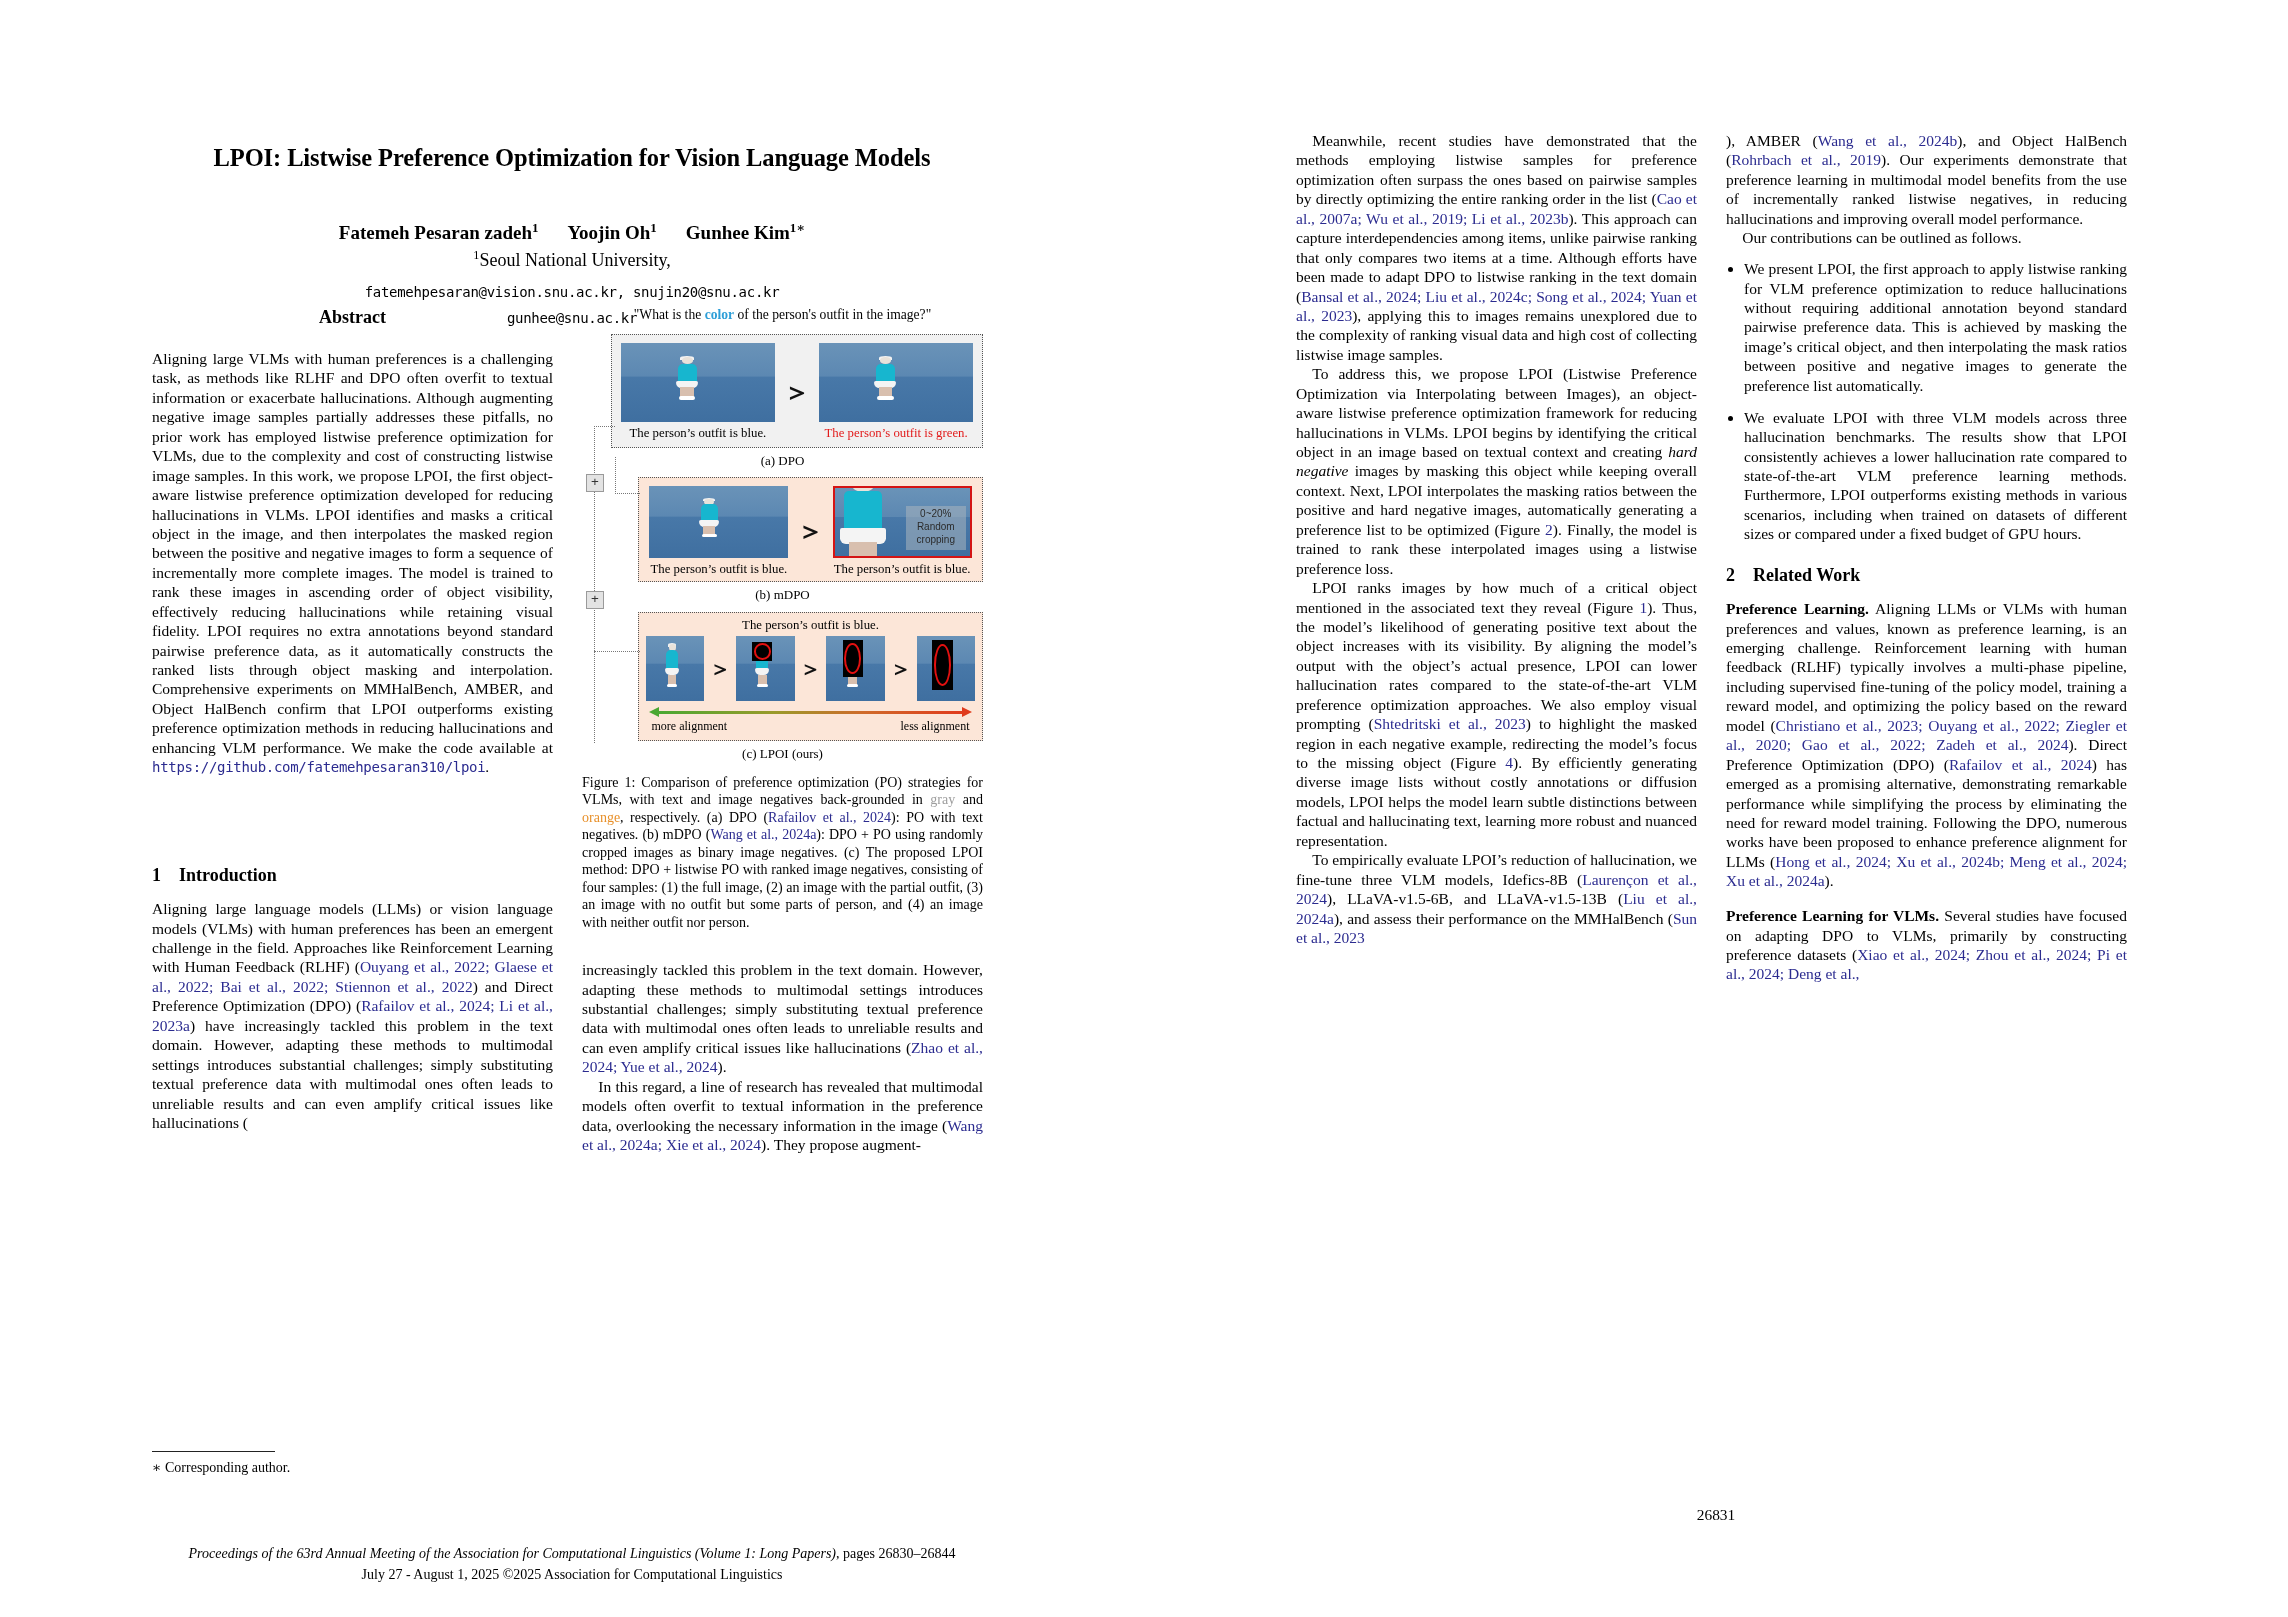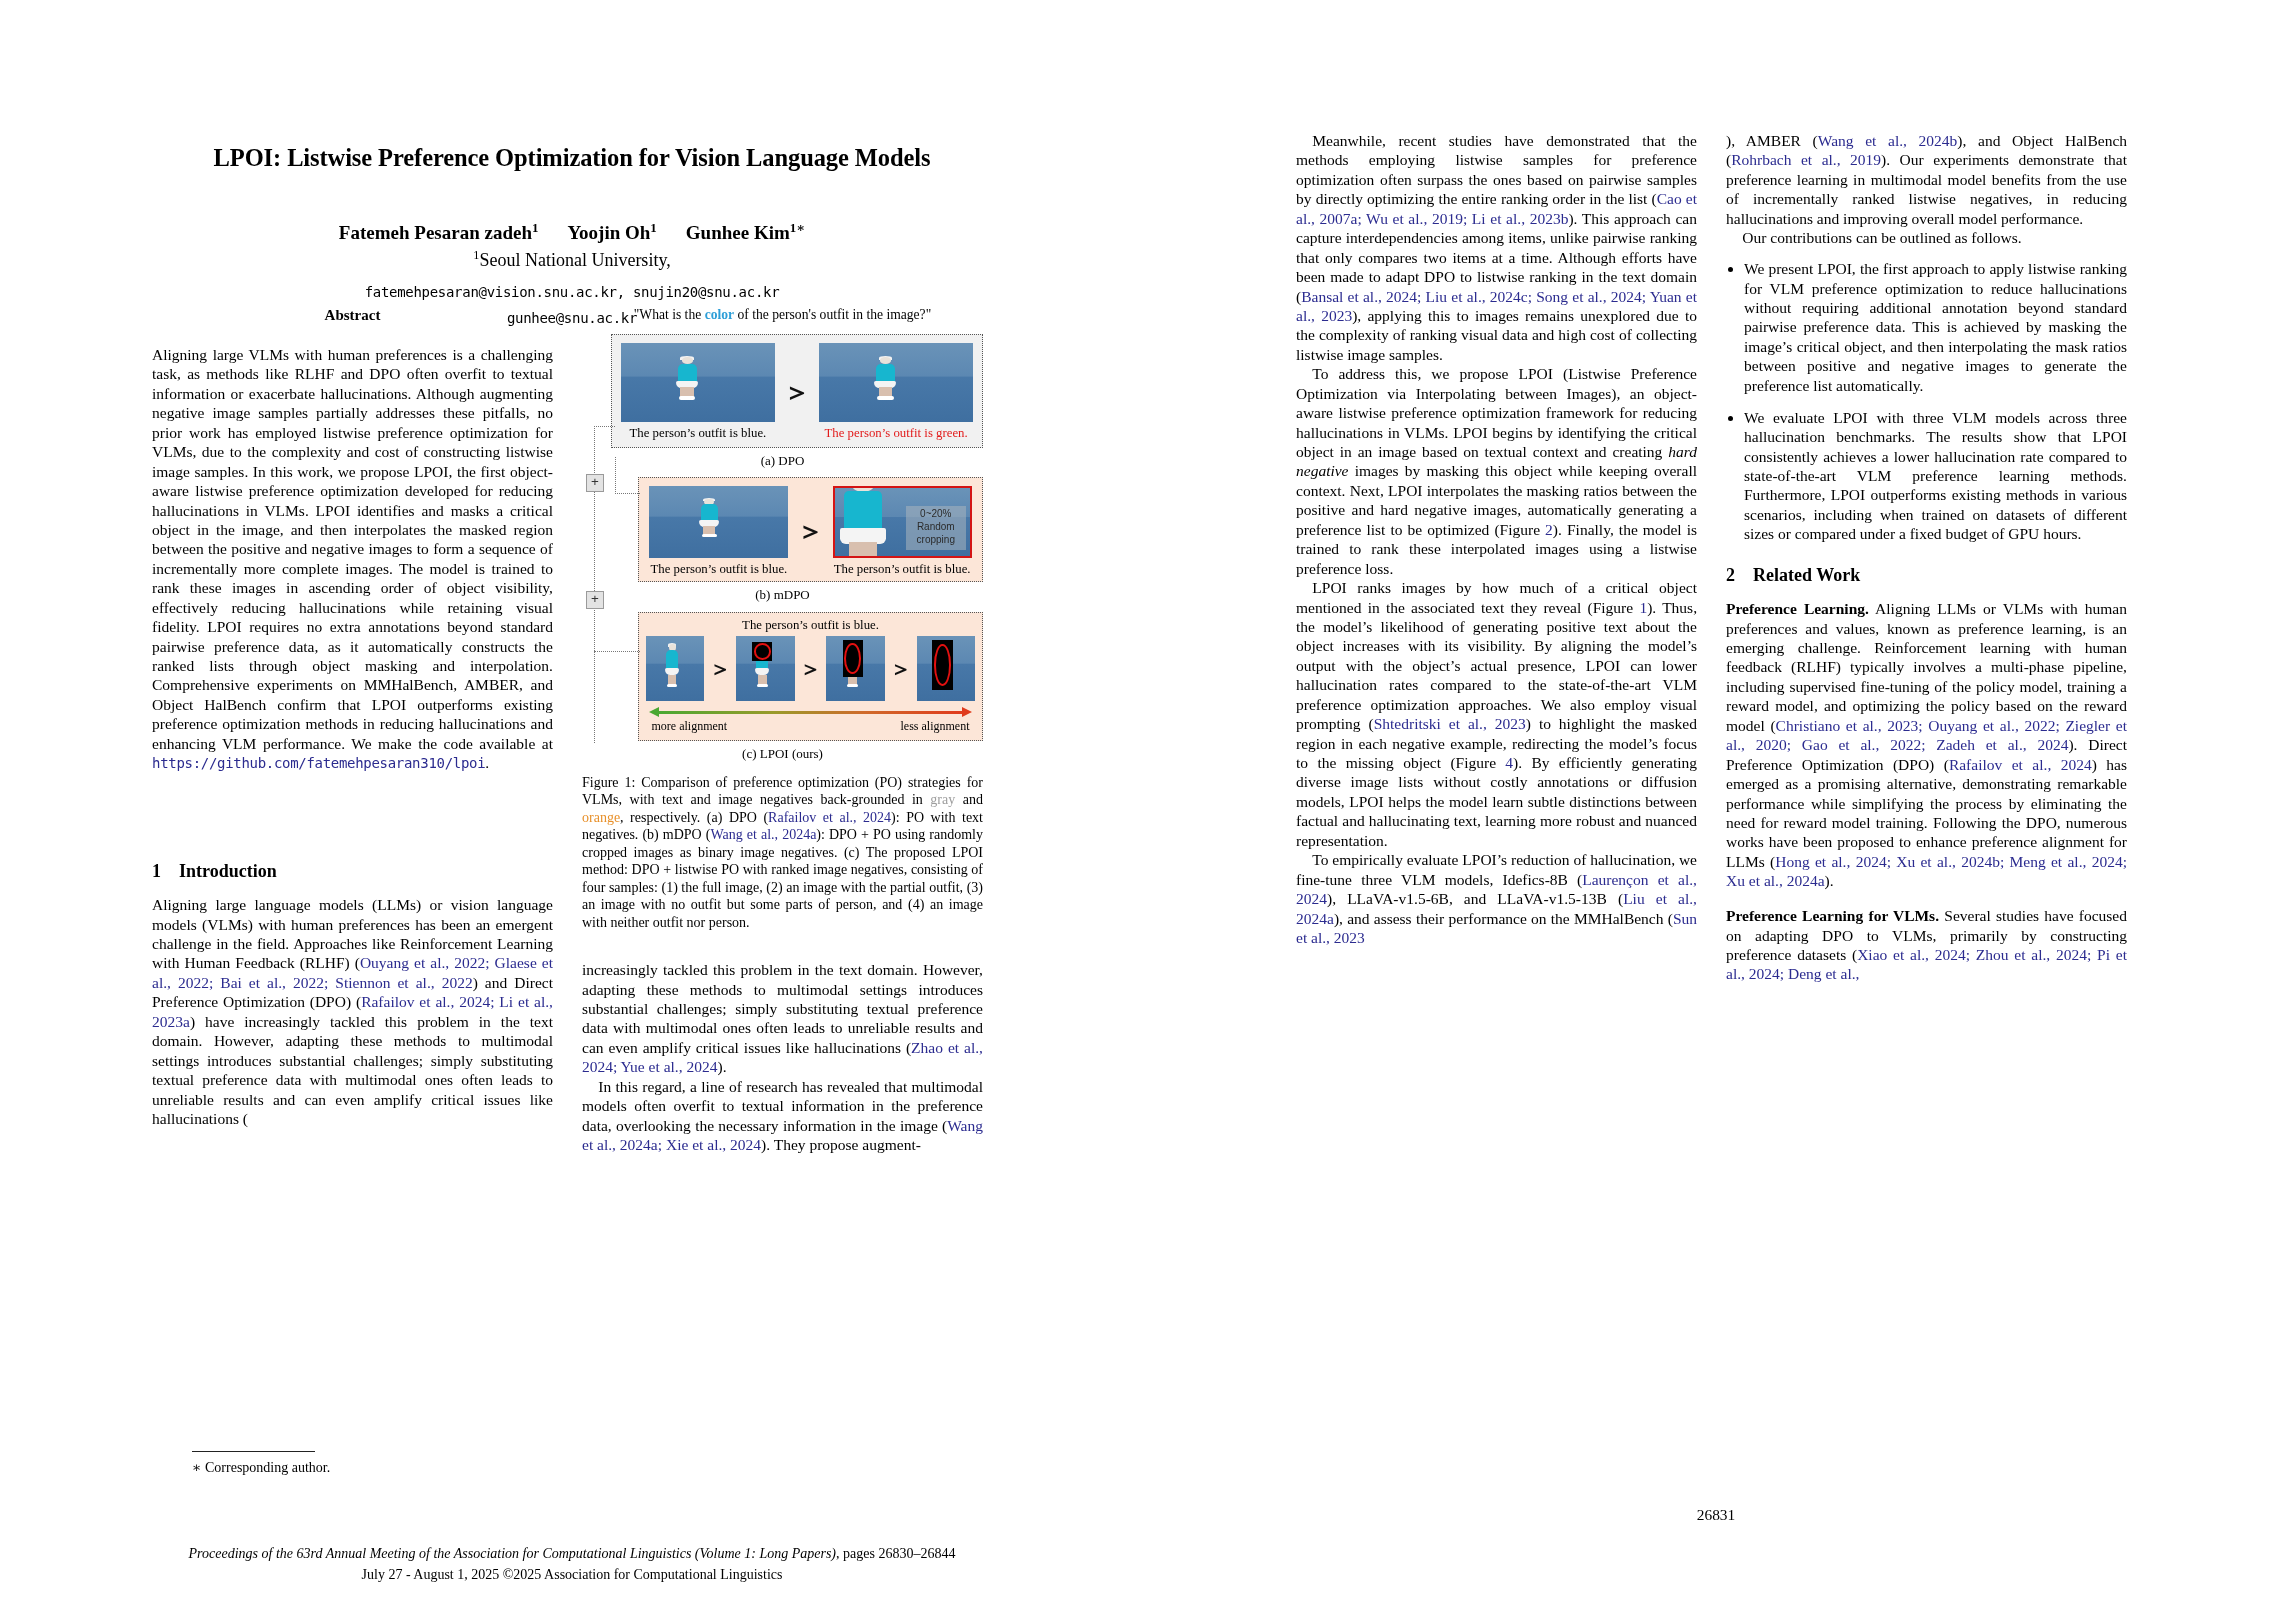--- a/index.html
+++ b/index.html
@@ -72,21 +72,21 @@
     left: 0;
     right: 0;
     display: flex;
     gap: 29px;
   }
   .col { width: 401px; }
   .colwide { width: 401px; }
 
   .sec-head-center {
     text-align: center;
-    font-size: 15px;
+    font-size: 18px;
     font-weight: bold;
     margin-bottom: 21px;
   }
   .sec-head {
     font-size: 18px;
     font-weight: bold;
     margin: 0 0 13.4px 0;
   }
   .sec-head .num { display: inline-block; width: 27px; }
 
@@ -113,21 +113,20 @@
     text-align: justify;
     margin-bottom: 12.5px;
   }
 
   
   .footnote-wrap {
     position: absolute;
     left: 0;
     width: 401px;
     bottom: 142px;
-    margin-left: 40px;
   }
   .fn-rule {
     width: 123px;
     border-top: 1.2px solid #222;
     margin-bottom: 6.7px;
   }
   .footnote { font-size: 14px; }
 
   
   .pagenum {

